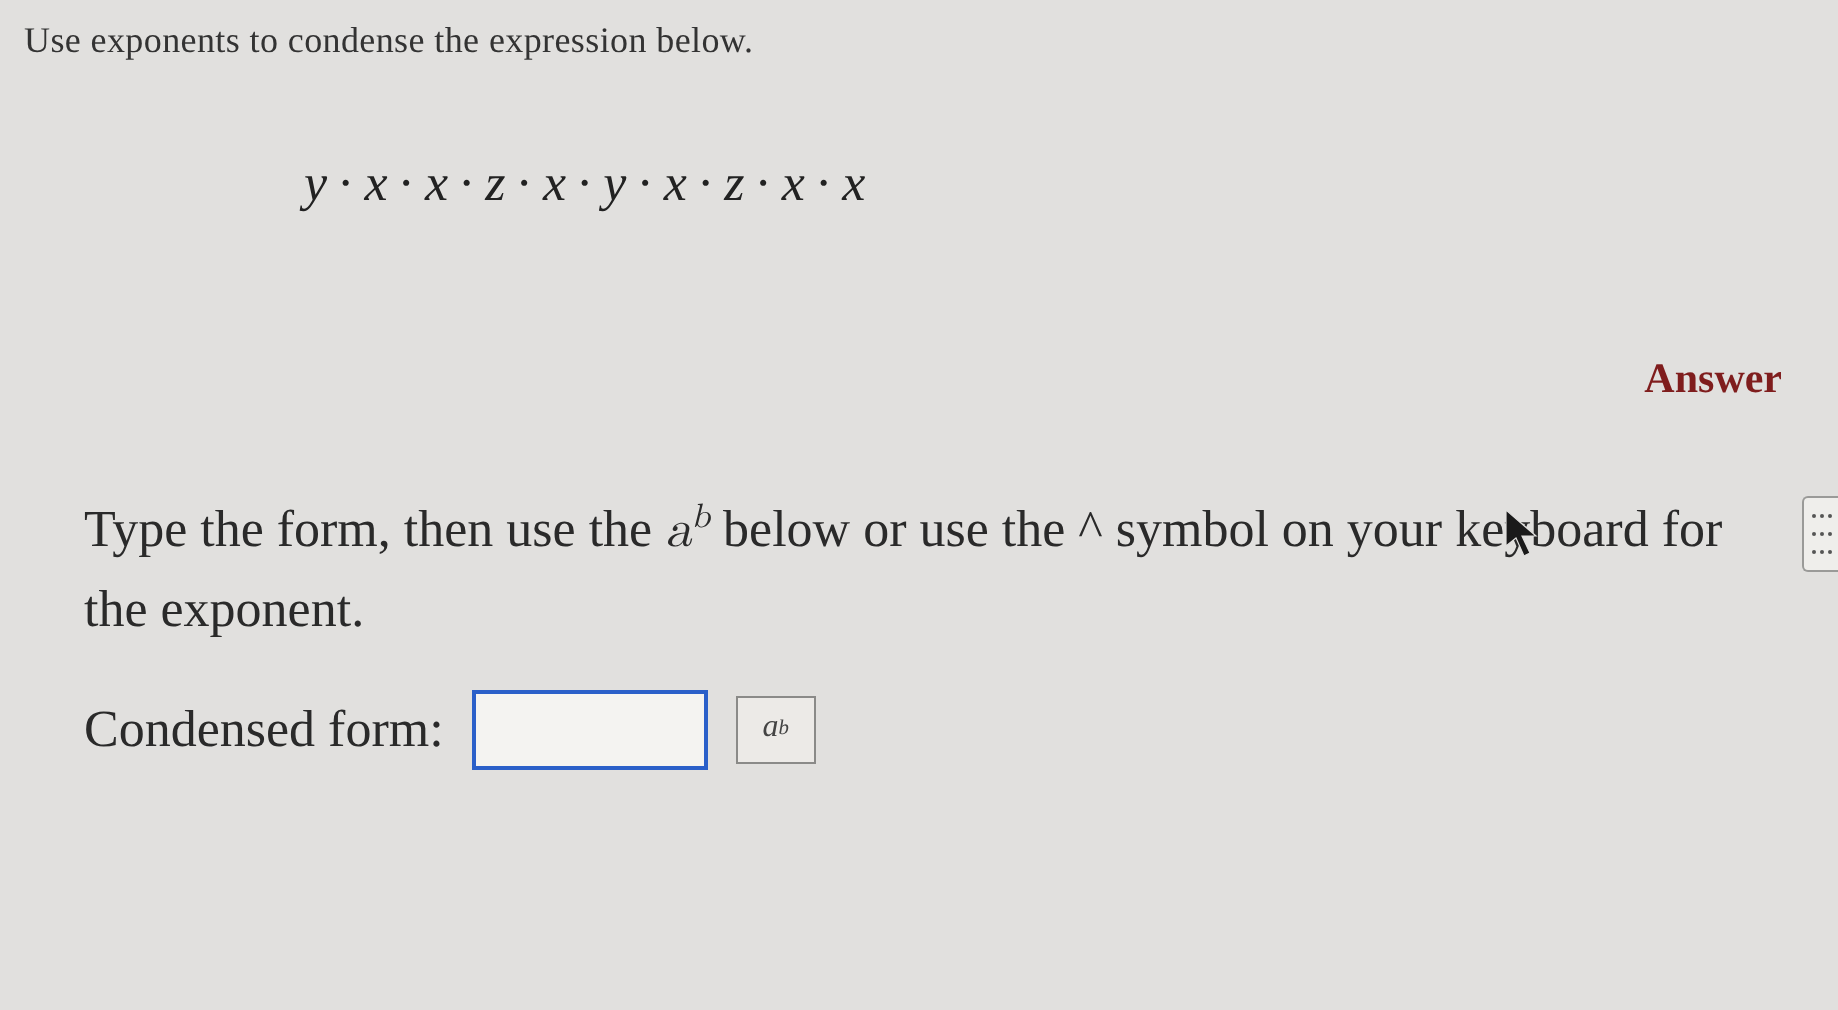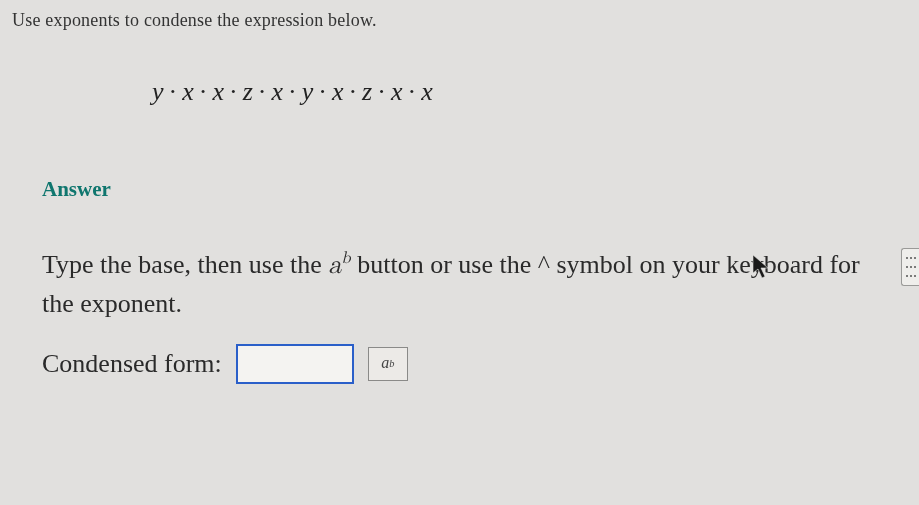--- a/index.html
+++ b/index.html
@@ -25,22 +25,23 @@
     padding-left: 140px;
     margin-bottom: 70px;
     letter-spacing: 1px;
     color: #222;
   }
   .expression .dot { font-style: normal; padding: 0 4px; }
   .answer-heading {
     font-family: Georgia, serif;
     font-weight: bold;
     font-size: 21px;
-    color: #0f766e;
+    color: #7f1d1d;
     margin: 0 0 44px 30px;
+    text-align: right;
   }
   .instruction {
     font-size: 26px;
     color: #2a2a2a;
     margin: 0 0 22px 30px;
     line-height: 1.45;
     max-width: 840px;
   }
   .instruction .ab {
     font-style: italic;
@@ -117,21 +118,21 @@
 </head>
 <body>
 
 <div class="prompt">Use exponents to condense the expression below.</div>
 
 <div class="expression" id="expr"><span>y</span><span class="dot">·</span><span>x</span><span class="dot">·</span><span>x</span><span class="dot">·</span><span>z</span><span class="dot">·</span><span>x</span><span class="dot">·</span><span>y</span><span class="dot">·</span><span>x</span><span class="dot">·</span><span>z</span><span class="dot">·</span><span>x</span><span class="dot">·</span><span>x</span></div>
 
 <div class="answer-heading">Answer</div>
 
 <div class="instruction">
-  <span>Type the base, then use the </span><span class="ab"><span>a</span><sup>b</sup></span><span> button or use the </span><span>^</span><span> symbol on your keyboard for the exponent.</span>
+  <span>Type the form, then use the </span><span class="ab"><span>a</span><sup>b</sup></span><span> below or use the </span><span>^</span><span> symbol on your keyboard for the exponent.</span>
 </div>
 
 <div class="input-row">
   <span class="input-label">Condensed form:</span>
   <input class="answer-input" type="text" value="" style="">
   <button class="exp-button">
     <span>a</span>
       <sup>b</sup>
   </button>
 </div>

